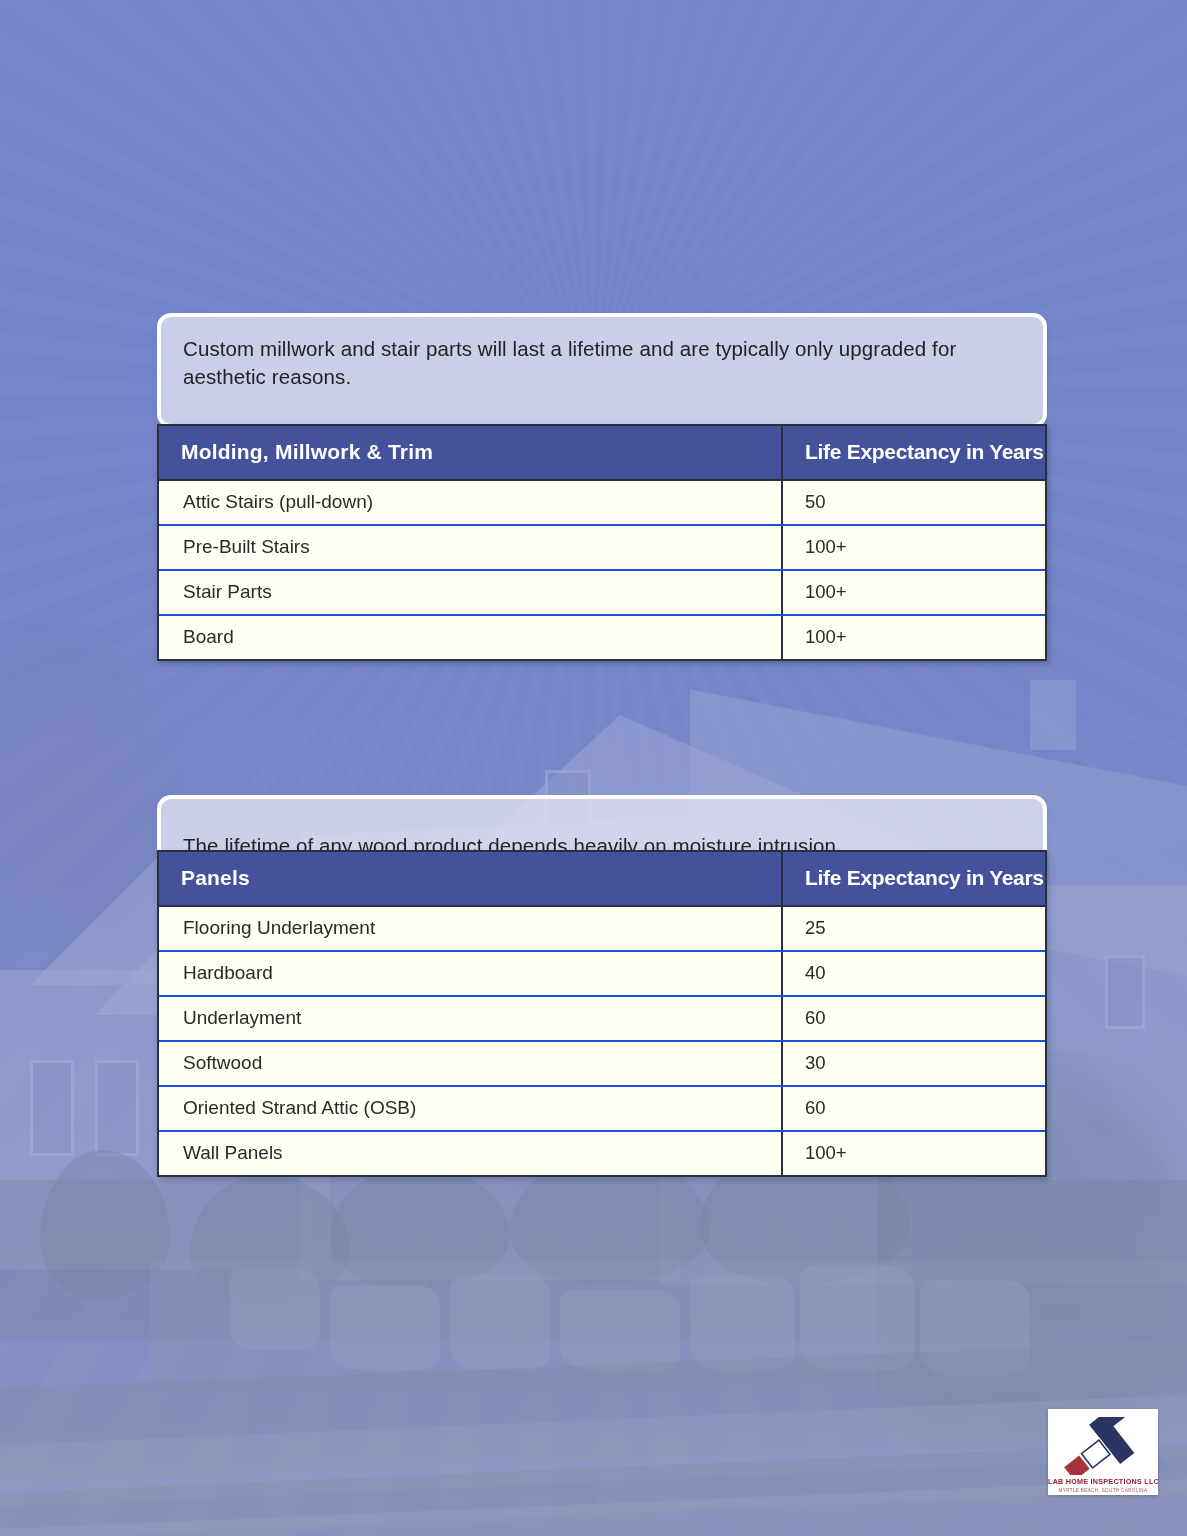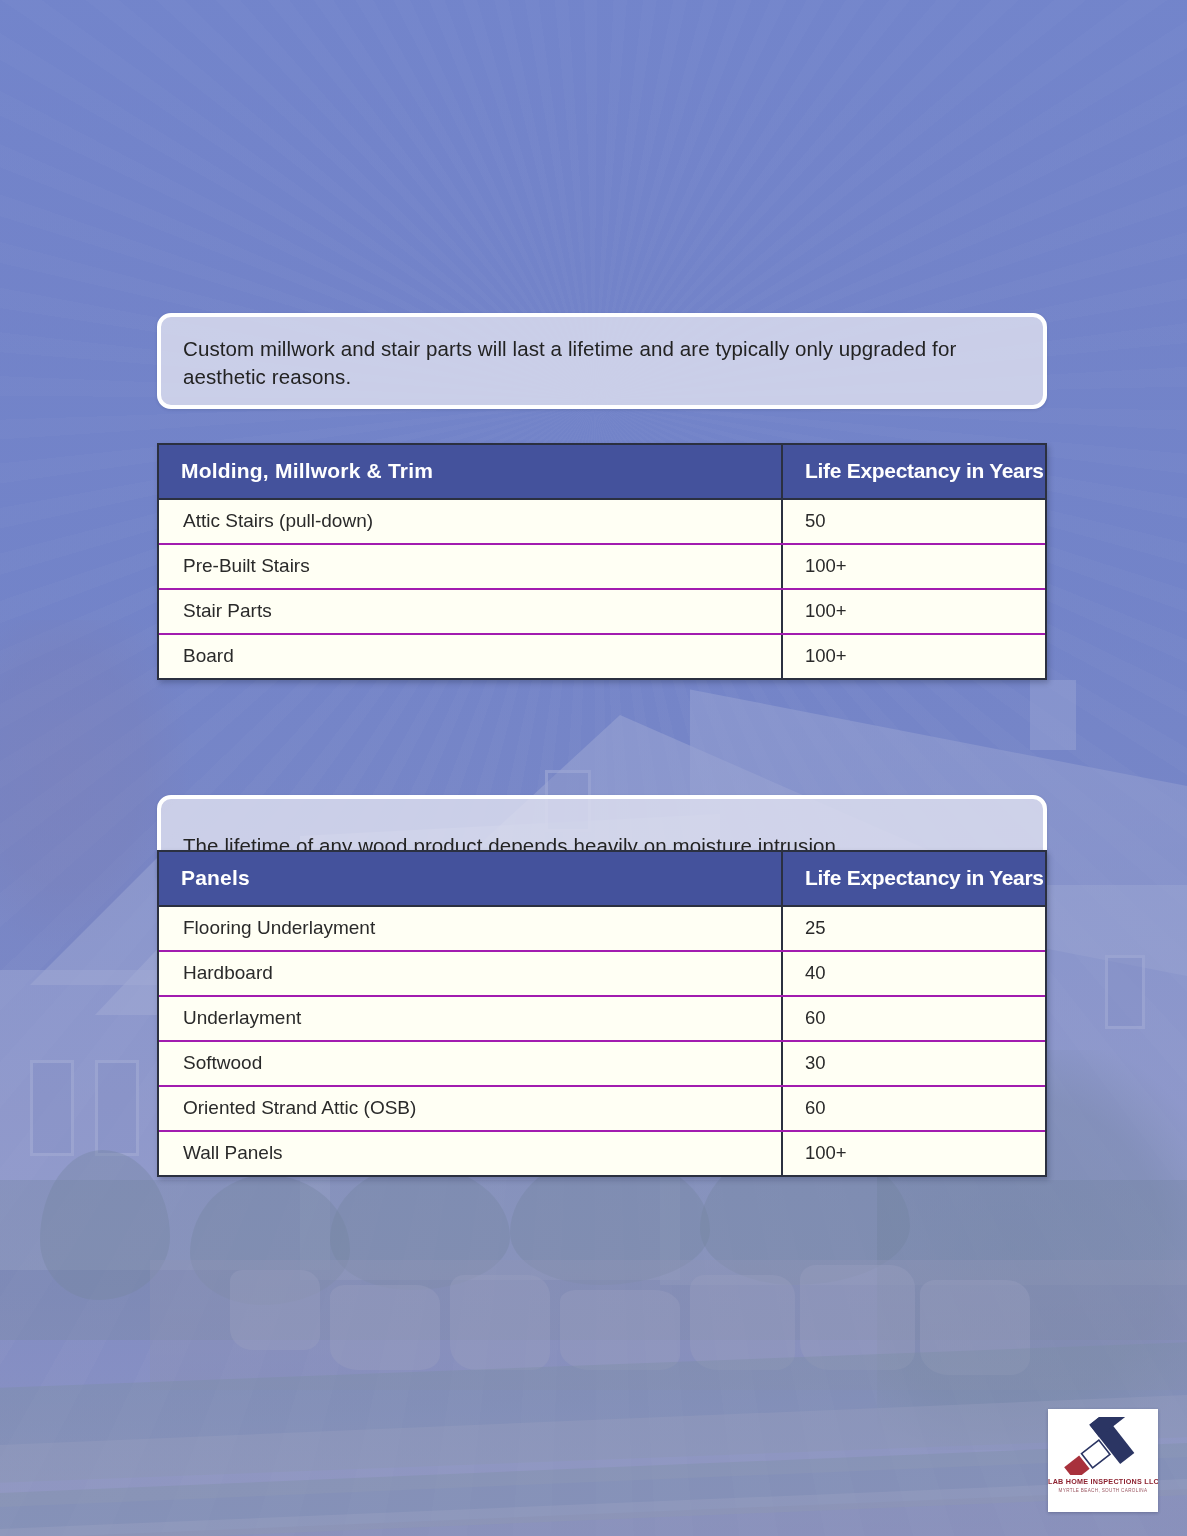--- a/index.html
+++ b/index.html
@@ -225,38 +225,38 @@
     height: 1536px;
   }
 
   .callout {
     position: absolute;
     left: 157px;
     width: 890px;
     background: rgba(224,225,240,0.80);
     border: 4px solid #ffffff;
     border-radius: 14px;
-    padding: 18px 20px 13px 22px;
+    padding: 18px 20px 32px 22px;
     color: #232323;
     font-size: 20.5px;
     line-height: 1.38;
     letter-spacing: .1px;
     box-shadow: 0 1px 3px rgba(40,48,90,0.18);
   }
   #callout-1 { top: 313px; }
   #callout-2 { top: 795px; padding: 33px 20px 23px 22px; }
 
   .table-wrap {
     position: absolute;
     left: 157px;
     width: 890px;
     border: 2px solid #2b3040;
     box-shadow: 2px 3px 5px rgba(30,38,70,0.28);
   }
-  #table-1 { top: 443px; }
+  #table-1 { top: 424px; }
   #table-2 { top: 850px; }
 
   table {
     width: 100%;
     border-collapse: collapse;
     table-layout: fixed;
   }
   col.c-name { width: 623px; }
   col.c-life { width: 263px; }
 
@@ -278,39 +278,39 @@
     letter-spacing: -0.3px;
     margin-top: 12px;
   }
 
   tbody td {
     background: #fffff4;
     color: #2a2a2a;
     font-size: 19px;
     padding: 10px 0 11px 24px;
     border-right: 2px solid #2b3040;
-    border-bottom: 2px solid #a21caf;
+    border-bottom: 2px solid #1d4ed8;
     white-space: nowrap;
     overflow: hidden;
     text-overflow: ellipsis;
   }
   tbody td.life {
     padding-left: 22px;
     border-right: none;
     font-size: 18.5px;
   }
   tbody tr:last-child td { border-bottom: none; }
 
   
   .logo {
     position: absolute;
     left: 1048px;
     top: 1409px;
     width: 110px;
-    height: 103px;
+    height: 86px;
     background: #ffffff;
     box-shadow: 0 1px 3px rgba(30,38,70,0.3);
     overflow: hidden;
   }
   .logo-mark {
     position: absolute;
     left: 0; right: 0;
     top: 8px;
     height: 58px;
   }

